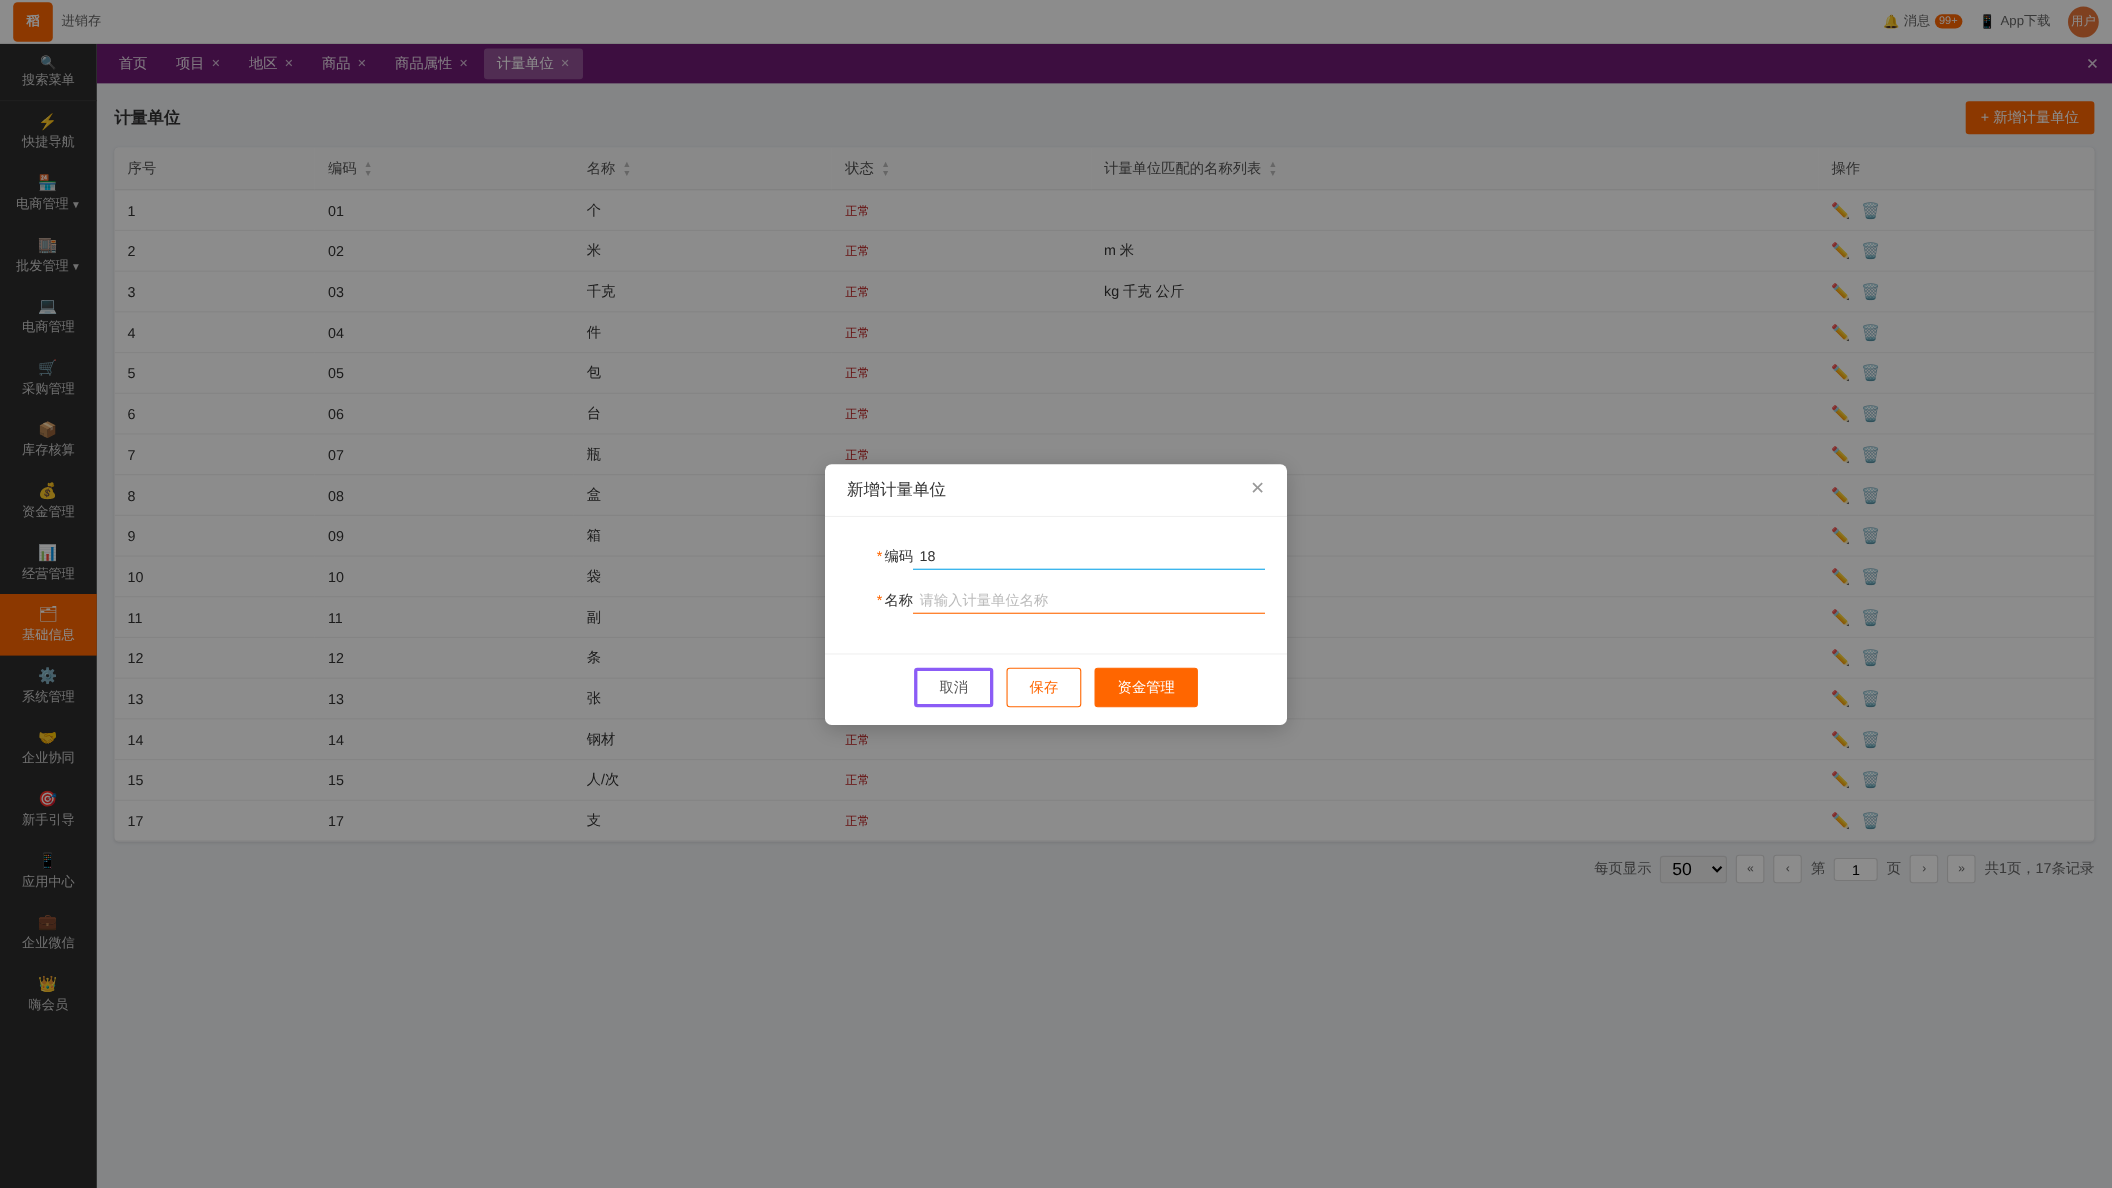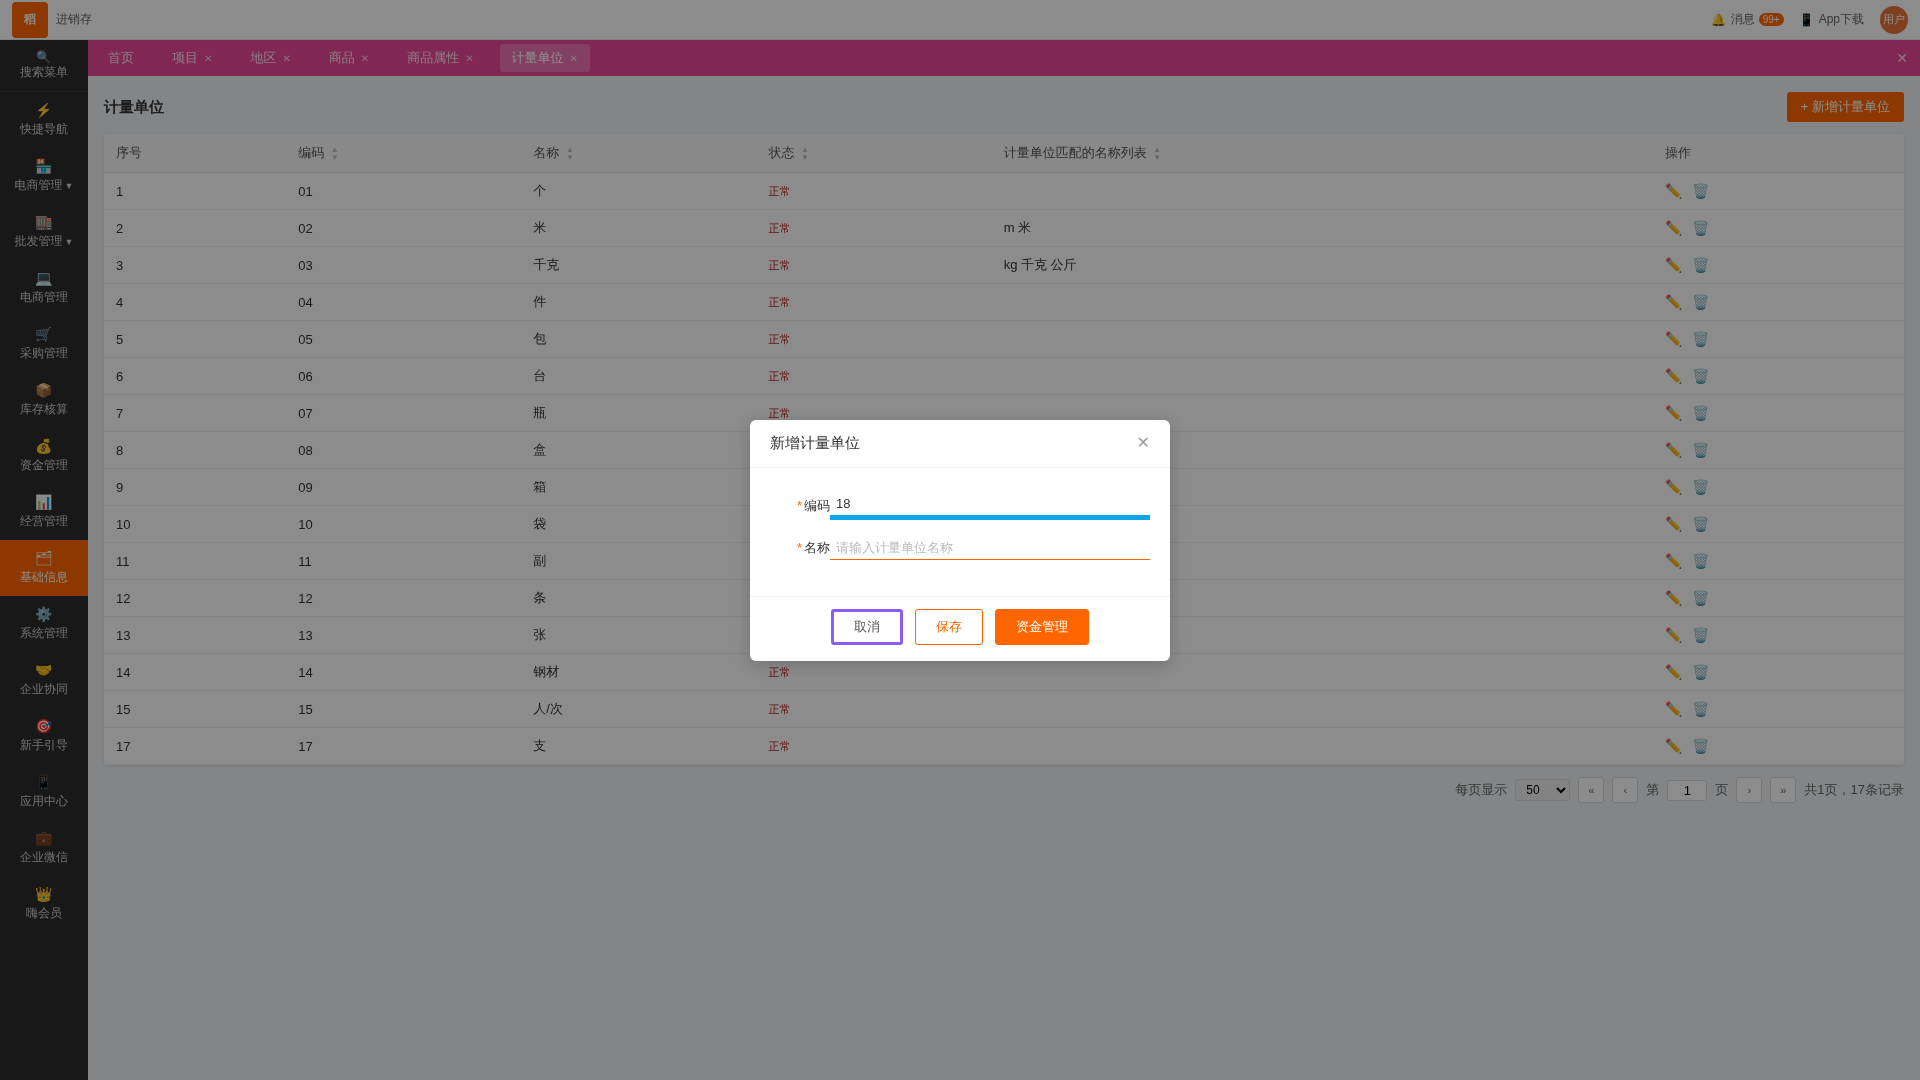--- a/index.html
+++ b/index.html
@@ -117,26 +117,26 @@
     
     .content-area {
       flex: 1;
       display: flex;
       flex-direction: column;
       overflow: hidden;
     }
 
     
     .tab-bar {
-      background: #ec4899;
+      background: #701a75;
       height: 36px;
       display: flex;
       align-items: center;
       padding: 0 8px;
-      gap: 14px;
+      gap: 2px;
       flex-shrink: 0;
       justify-content: space-between;
     }
     .tab {
       height: 28px;
       padding: 0 12px;
       border-radius: 3px;
       display: flex;
       align-items: center;
       gap: 6px;
@@ -247,21 +247,21 @@
       justify-content: flex-end;
       padding: 12px 0 4px;
       gap: 8px;
       font-size: 13px;
       color: #666;
     }
     .page-size-select {
       border: 1px solid #d9d9d9;
       padding: 2px 6px;
       border-radius: 3px;
-      font-size: 12px;
+      font-size: 16px;
     }
     .page-nav-btn {
       width: 26px;
       height: 26px;
       border: 1px solid #d9d9d9;
       background: white;
       border-radius: 3px;
       cursor: pointer;
       display: flex;
       align-items: center;
@@ -325,21 +325,21 @@
       font-size: 13px;
       flex-shrink: 0;
     }
     .form-label .required {
       color: #f60;
       margin-right: 2px;
     }
     .form-input {
       flex: 1;
       border: none;
-      border-bottom: 5px solid #0ea5e9;
+      border-bottom: 1px solid #0ea5e9;
       padding: 4px 6px;
       font-size: 13px;
       outline: none;
       color: #333;
     }
     .form-input.active-border {
       border-bottom: 1px solid #f60;
     }
     .form-input::placeholder { color: #bbb; }
     .modal-footer {

